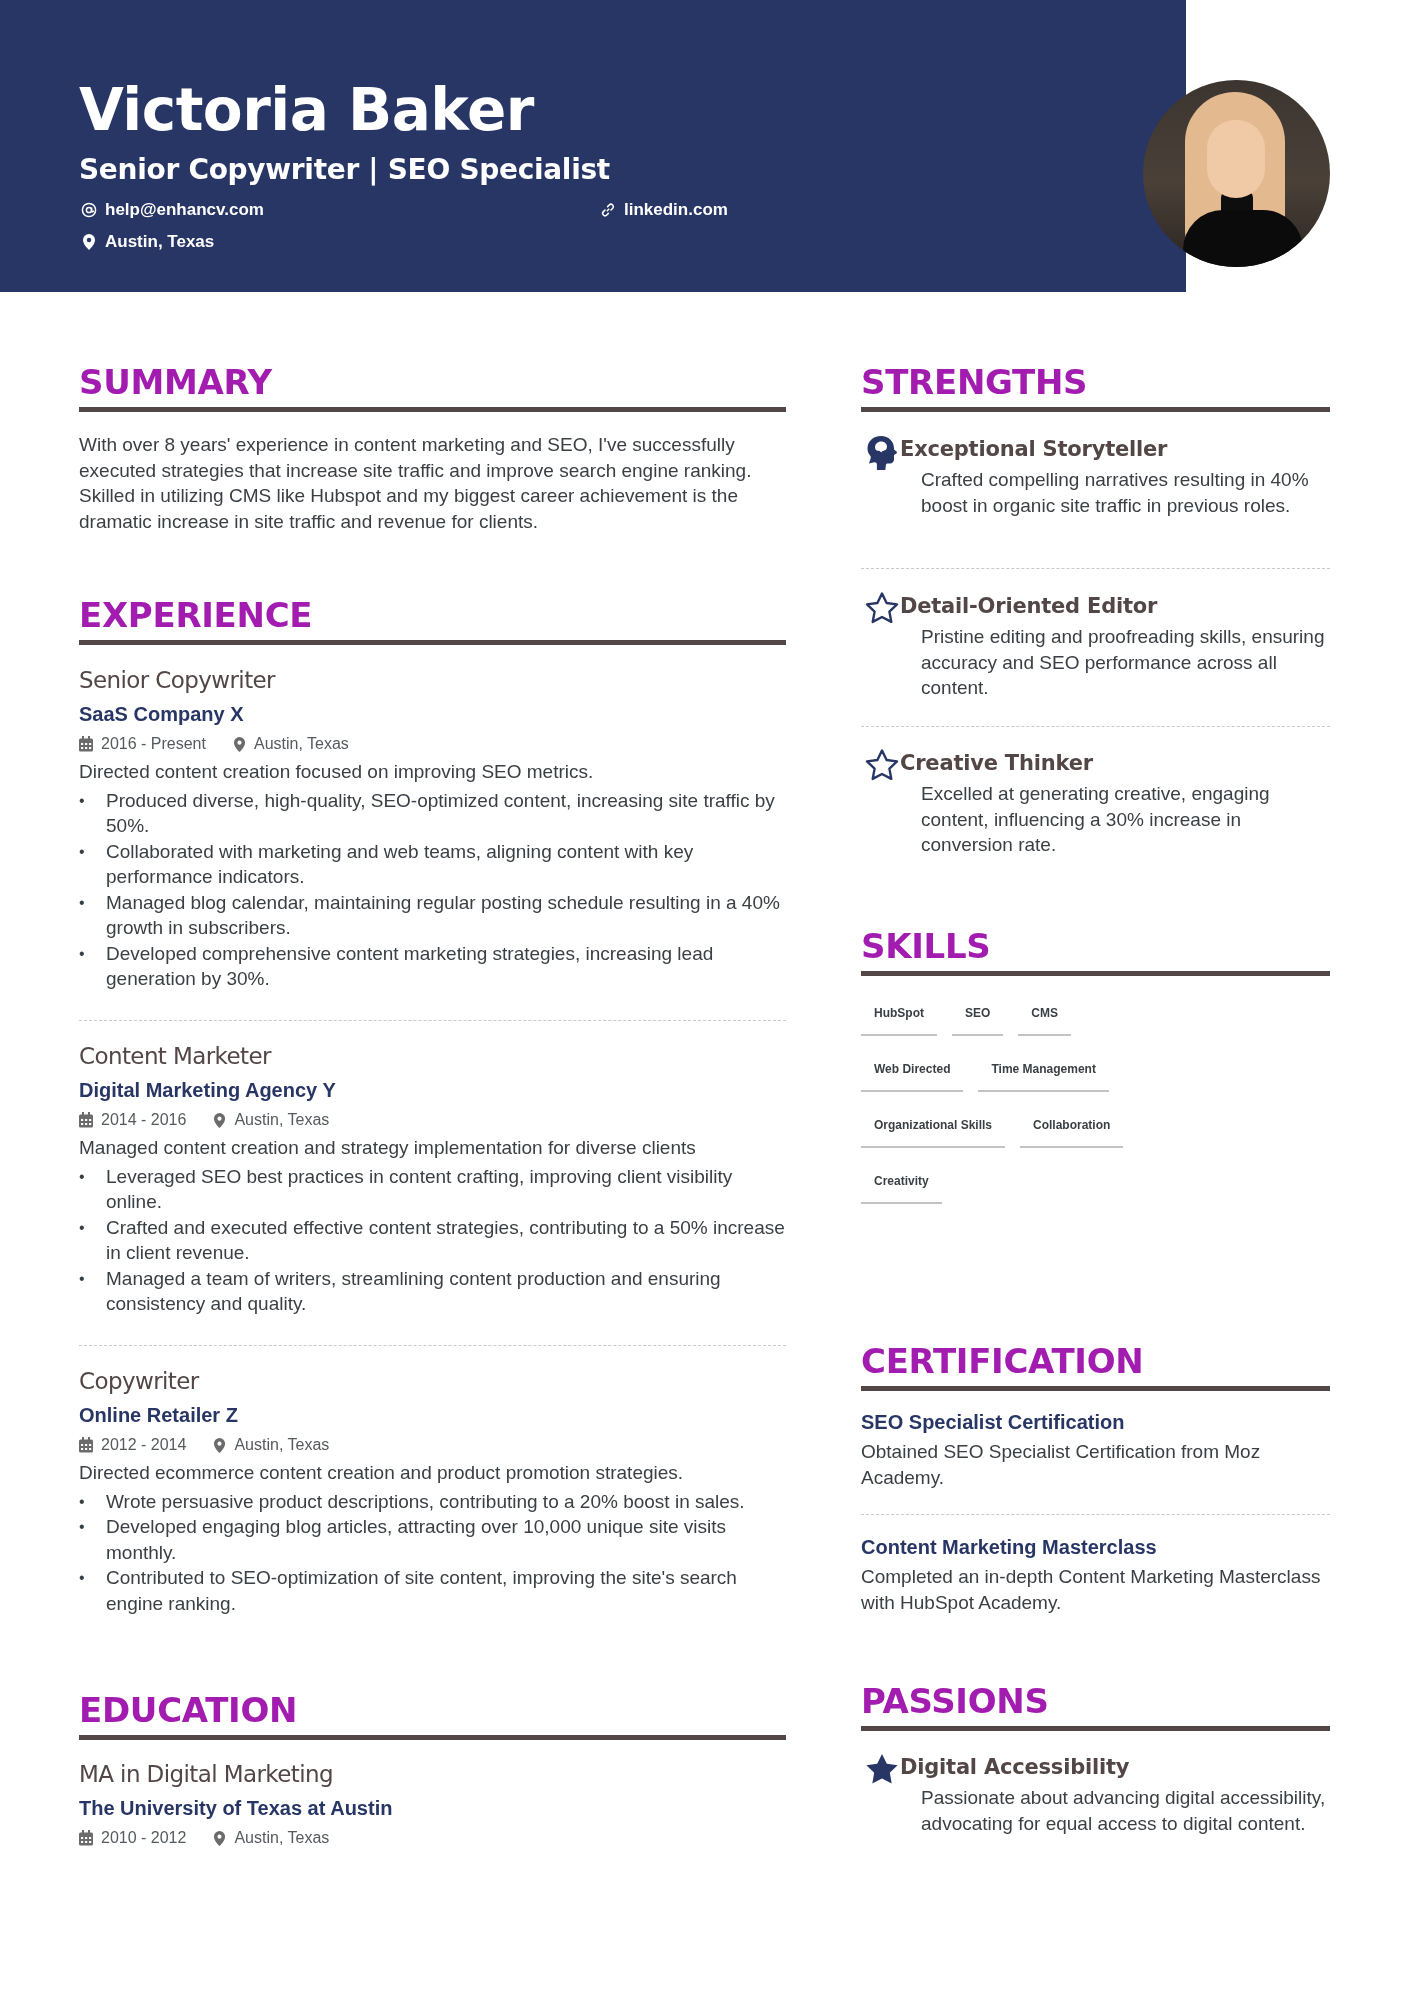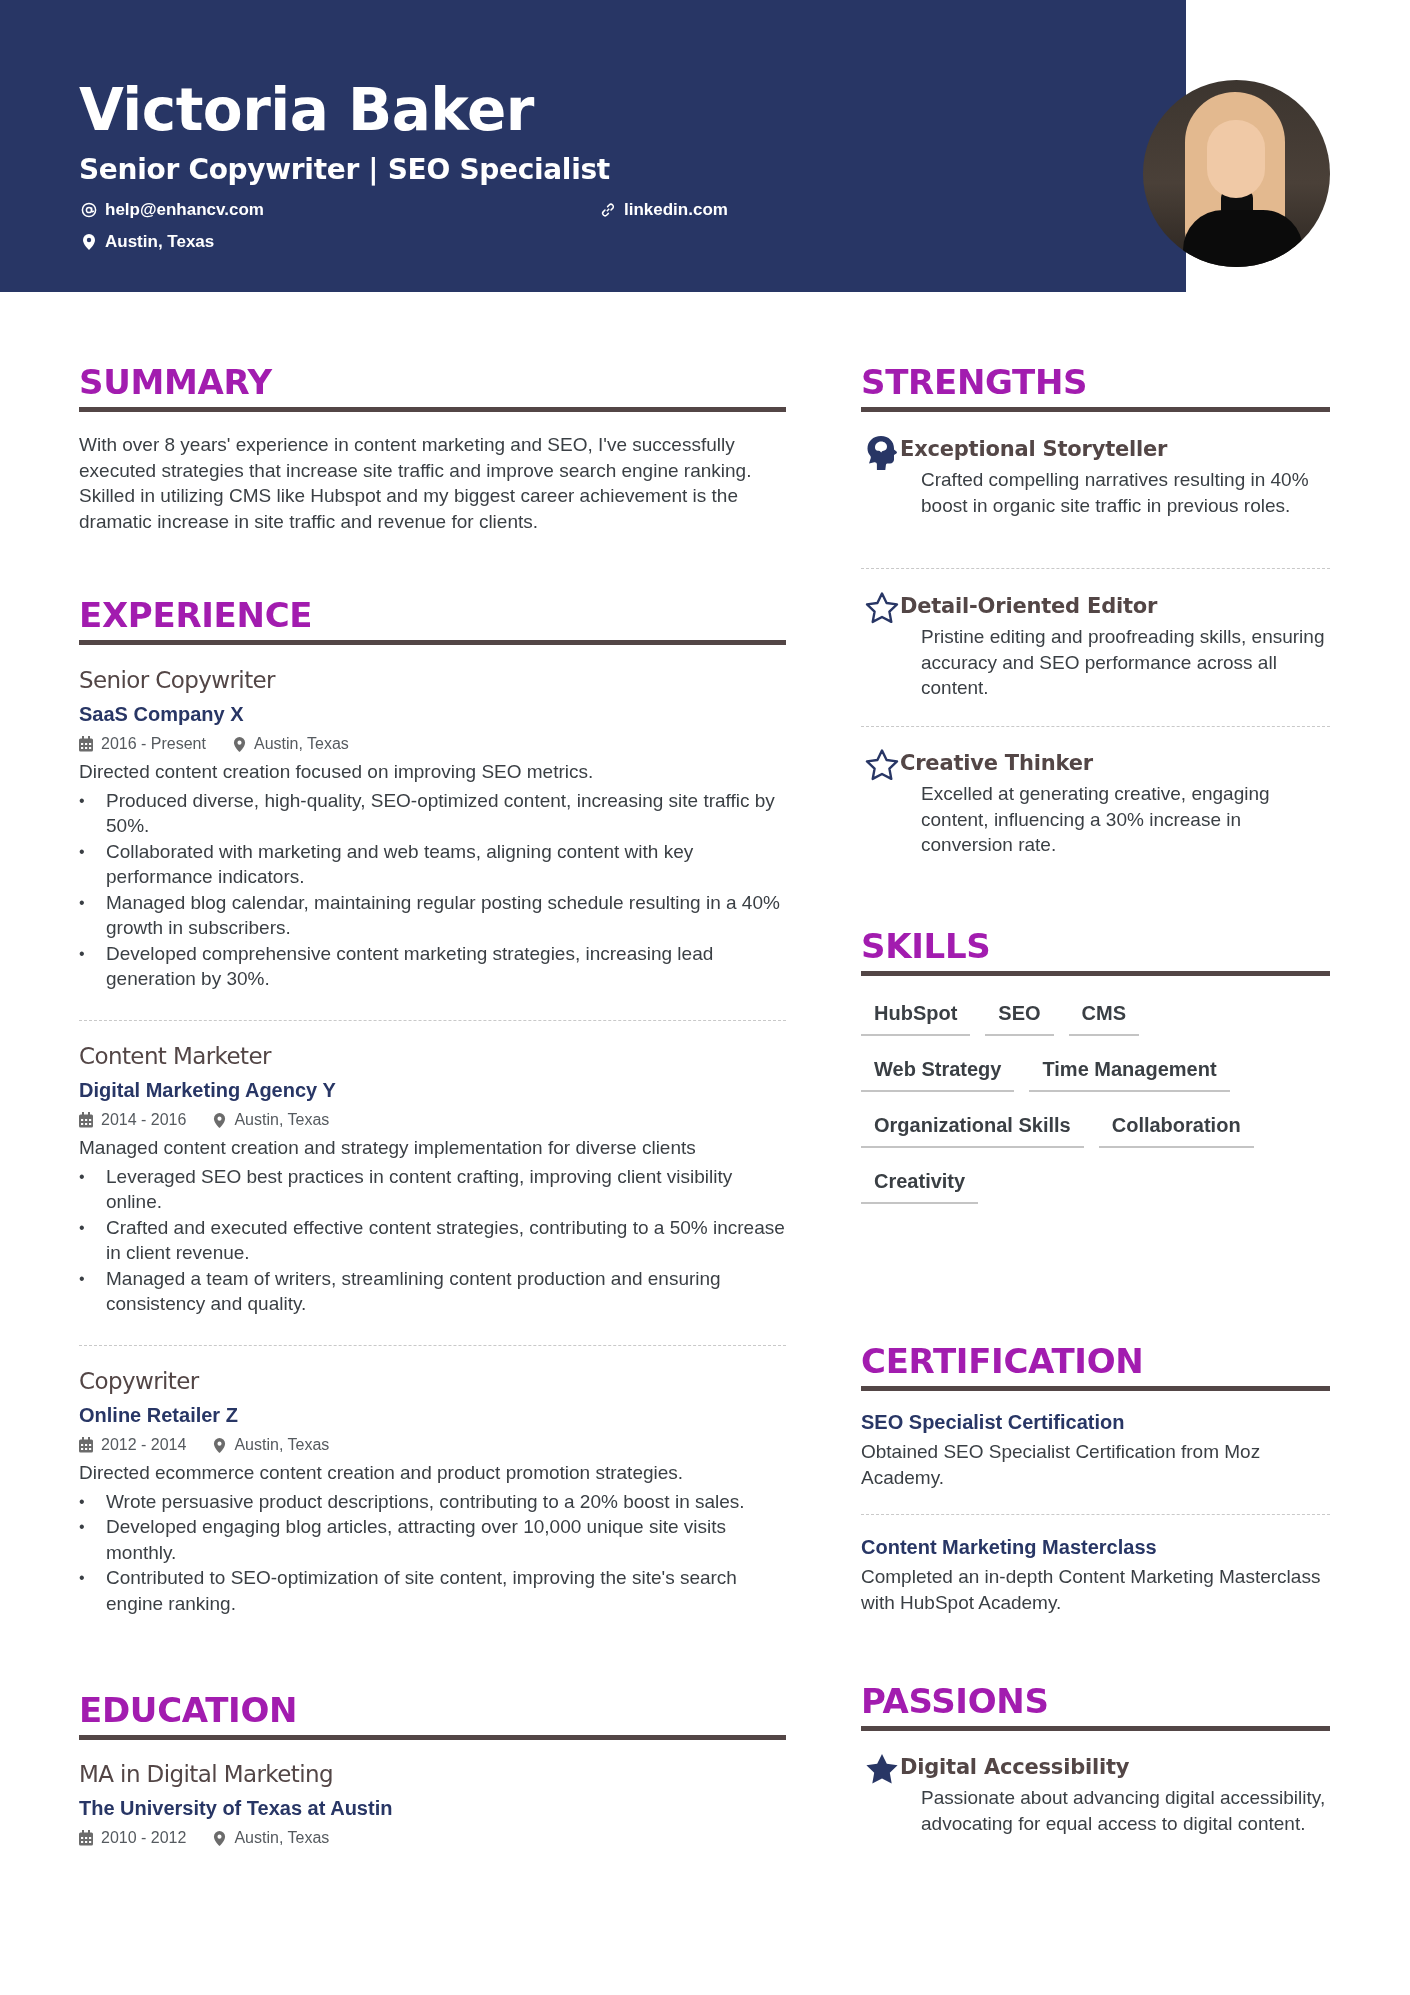--- a/index.html
+++ b/index.html
@@ -91,21 +91,21 @@
   .strength .stitle {
     margin-left: 39px; font-family: "DejaVu Sans", sans-serif; font-weight: bold;
     color: #534646; font-size: 21px; line-height: 30px; letter-spacing: -0.2px;
   }
   .strength .sdesc { margin-left: 60px; margin-top: 3px; }
 
   .skills { position: absolute; left: 0; top: 996px; width: 469px; }
   .skill-row { display: flex; margin-bottom: 16px; }
   .skill {
     font-family: "Liberation Sans", sans-serif; font-weight: bold; color: #3a3f44;
-    font-size: 20px; line-height: 28px; padding: 3px 13px 7px 13px;
+    font-size: 12px; line-height: 28px; padding: 3px 13px 7px 13px;
     border-bottom: 2px solid #c4c4c4; margin-right: 15px;
   }
 
   .cert { position: absolute; left: 0; width: 469px; }
   .cert .ctitle { font-weight: bold; color: #283665; font-size: 20px; line-height: 28px; }
   .cert .cdesc { margin-top: 3px; }
 </style>
 </head>
 <body>
 
@@ -341,21 +341,21 @@
   </div>
 
   <div class="sec-title" style="top:926px;">SKILLS</div>
   <div class="skills">
     <div class="skill-row">
       <span class="skill">HubSpot</span>
       <span class="skill">SEO</span>
       <span class="skill">CMS</span>
     </div>
     <div class="skill-row">
-      <span class="skill">Web Strategy</span>
+      <span class="skill">Web Directed</span>
       <span class="skill">Time Management</span>
     </div>
     <div class="skill-row">
       <span class="skill">Organizational Skills</span>
       <span class="skill">Collaboration</span>
     </div>
     <div class="skill-row">
       <span class="skill">Creativity</span>
     </div>
   </div>

